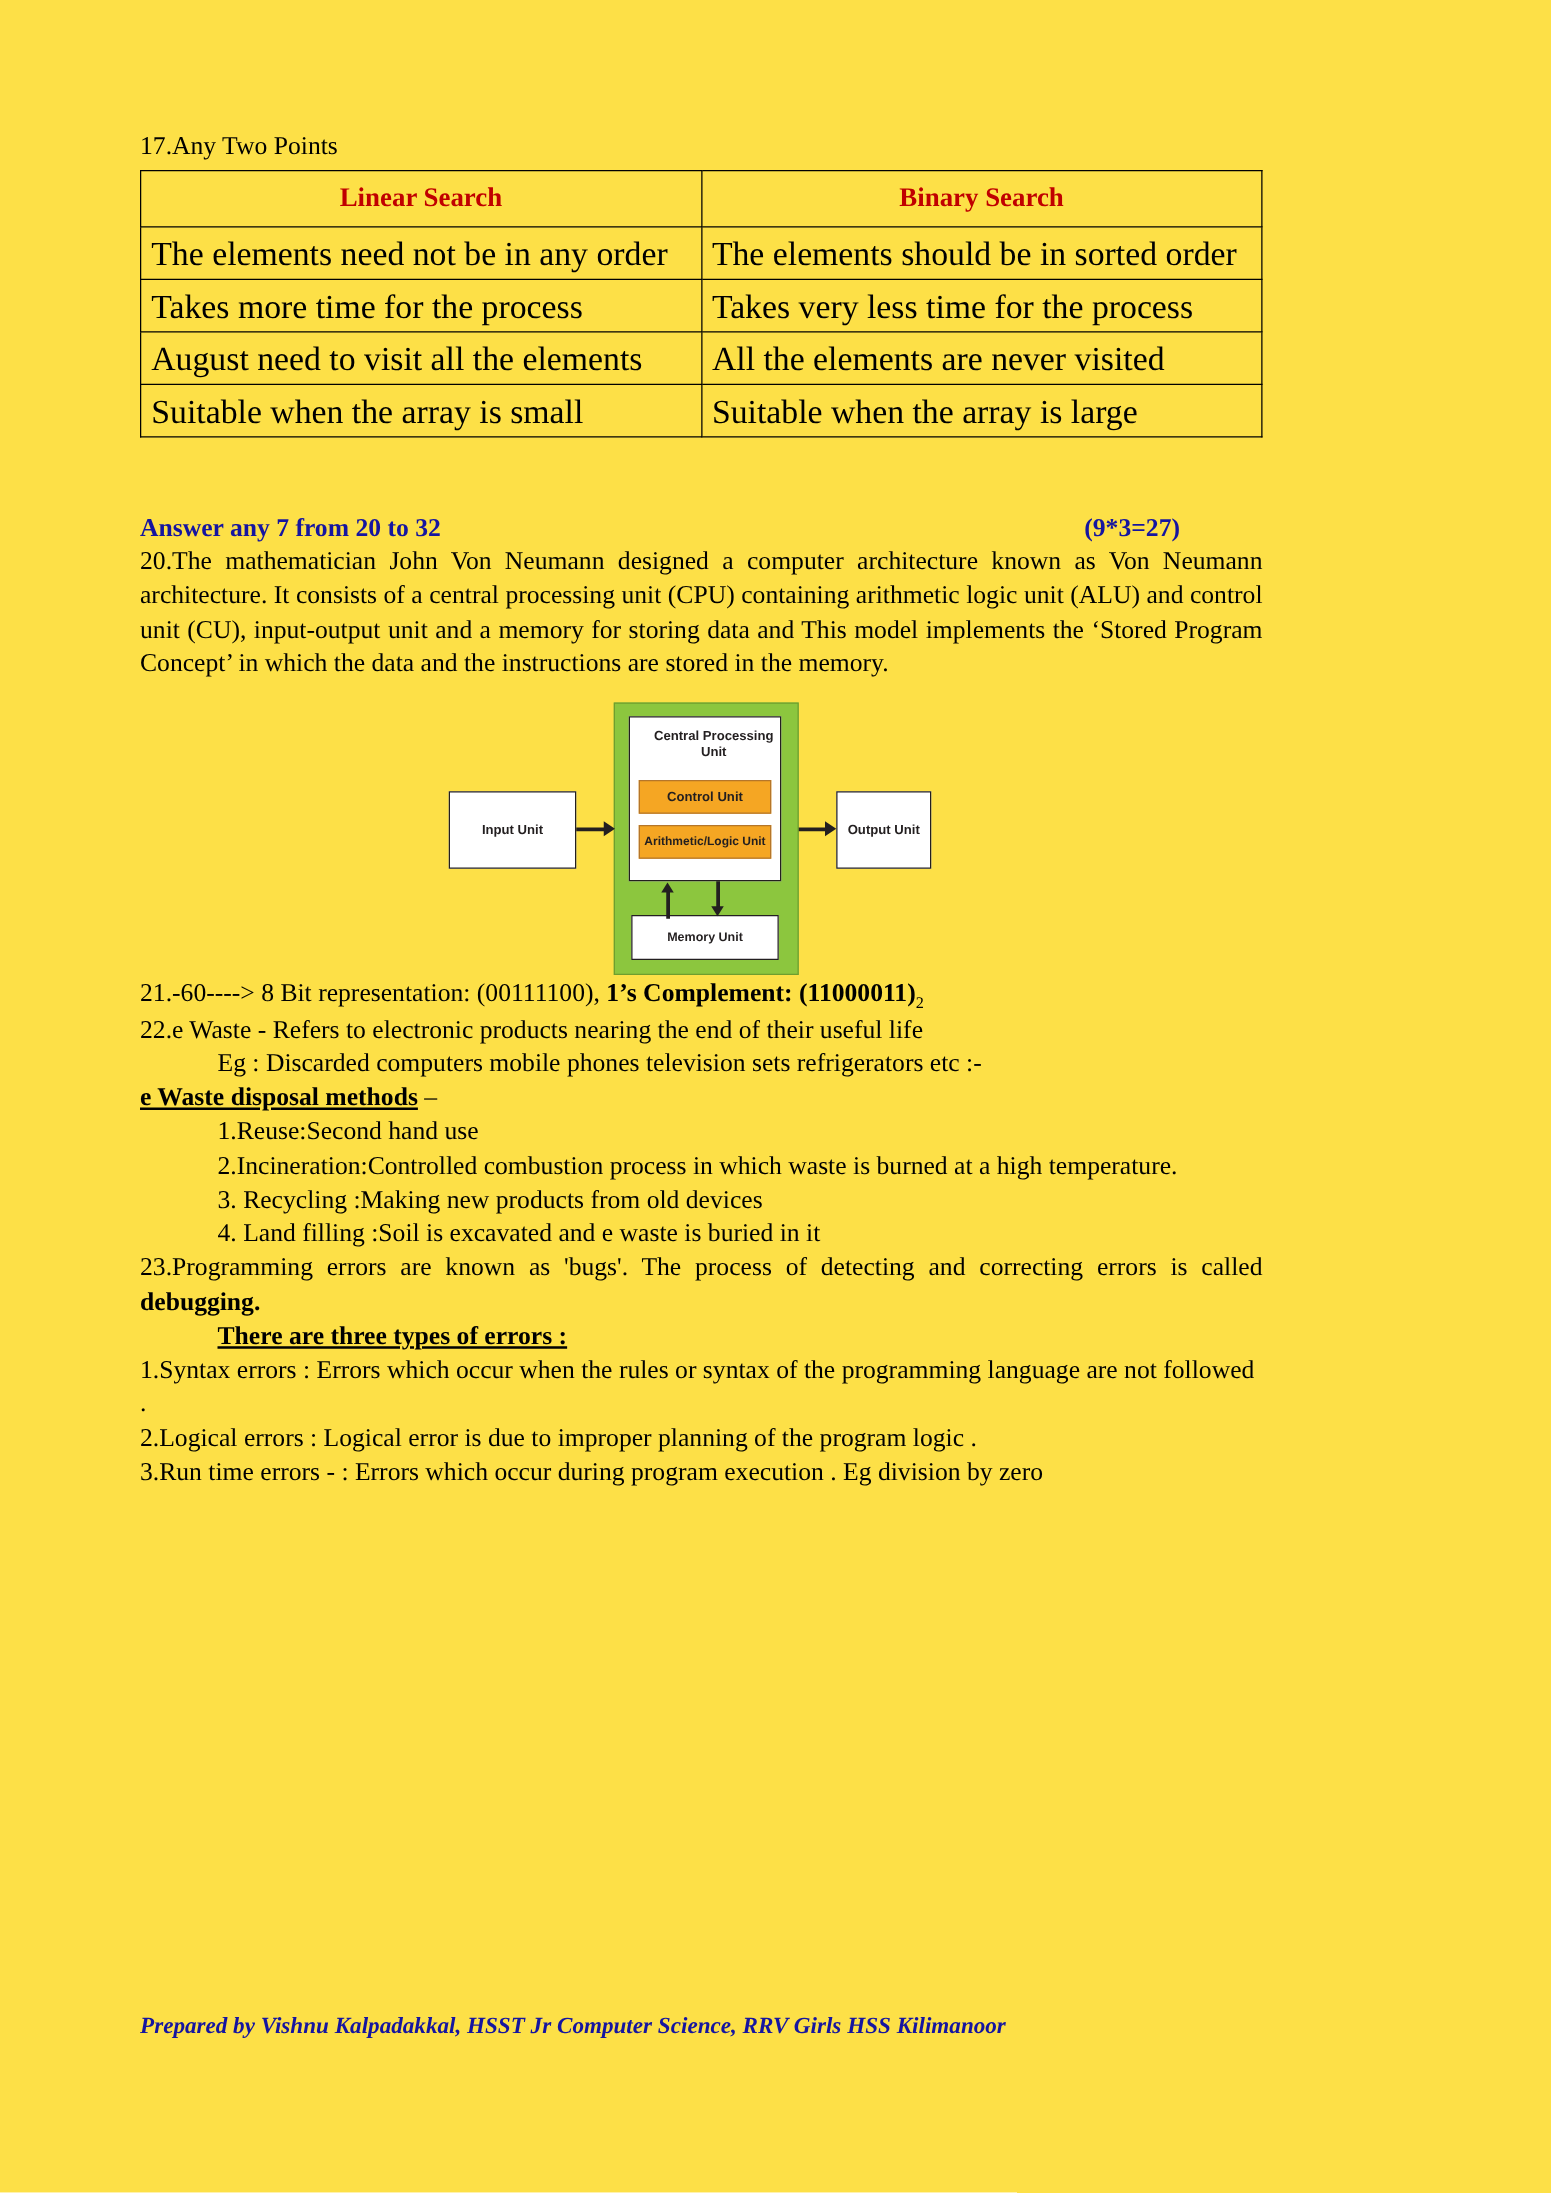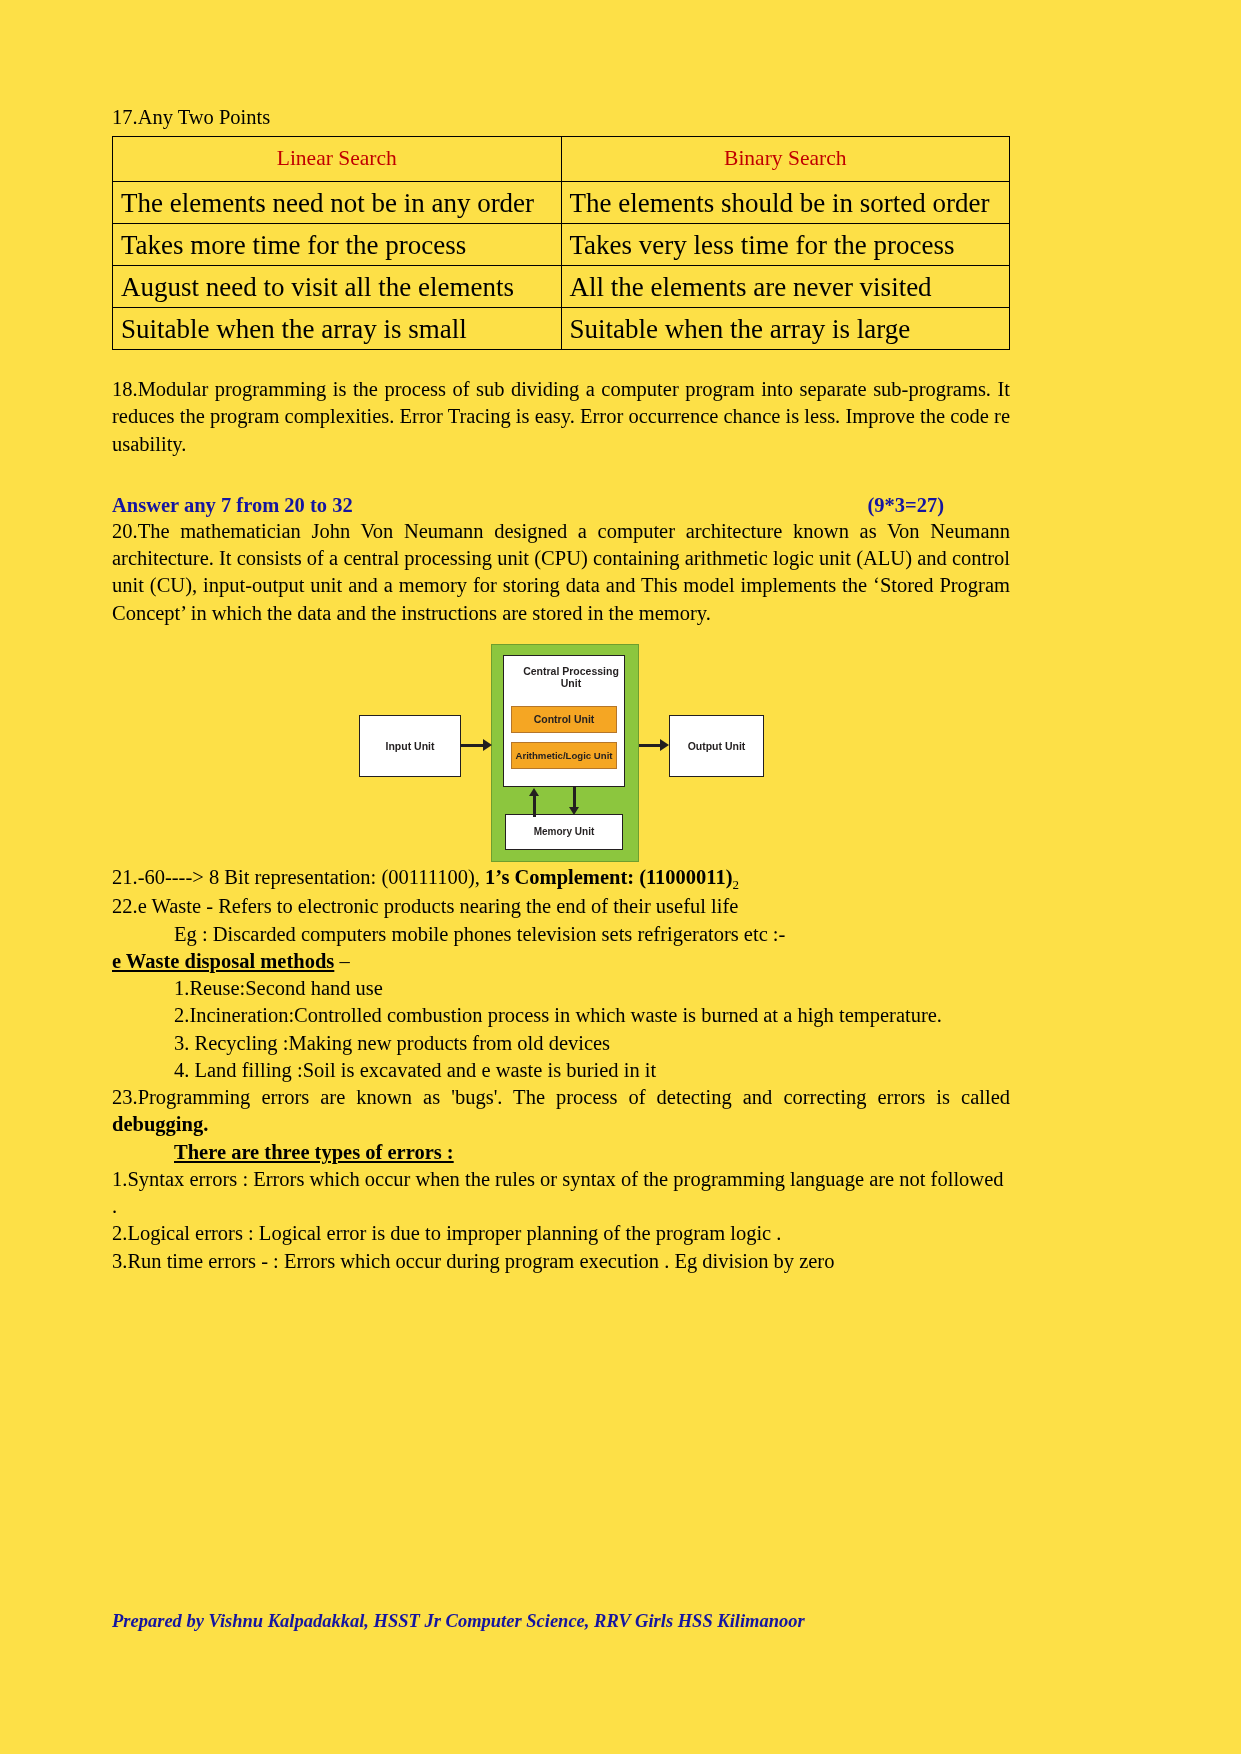--- a/index.html
+++ b/index.html
@@ -42,21 +42,21 @@
     padding: 6px 8px 4px 8px;
     font-size: 27px;
     font-weight: normal;
     text-align: left;
     vertical-align: middle;
     height: 26px;
   }
   table.cmp th {
     text-align: center;
     color: #c00000;
-    font-weight: normal;
+    font-weight: bold;
     font-size: 21.5px;
     padding: 8px 8px 10px 8px;
   }
 
   
   .para {
     font-size: 20.5px;
     line-height: 1.33;
     margin: 0;
     text-align: justify;
@@ -152,21 +152,21 @@
     box-sizing: border-box;
     font-family: "Liberation Sans", sans-serif;
     font-weight: bold;
     color: #231f20;
     display: flex;
     align-items: center;
     justify-content: center;
     font-size: 10.5px;
   }
   .input-box  { left: 10px;  top: 76px;  width: 102px; height: 62px; }
-  .output-box { left: 320px; top: 76px;  width: 95px;  height: 62px; }
+  .output-box { left: 320px; top: 76px;  width: 76px;  height: 62px; }
   .memory-box { left: 156px; top: 175px; width: 118px; height: 36px; font-size: 10px; }
 
   .arrow-line {
     position: absolute;
     background: #231f20;
   }
   .arrow-head {
     position: absolute;
     width: 0; height: 0;
   }
@@ -228,21 +228,20 @@
         </tr>
         <tr>
           <td>Suitable when the array is small</td>
           <td>Suitable when the array is large</td>
         </tr>
       </tbody>
     </table>
 
     <div class="spacer-26"></div>
 
-    <p class="para">18.Modular programming is the process of sub dividing a computer program into separate sub-programs. It reduces the program complexities. Error Tracing is easy. Error occurrence chance is less. Improve the code re usability.</p>
 
     <div class="spacer-18"></div>
 
 
     <div class="spacer-18"></div>
 
     <div class="section-head">
       <span>Answer any 7 from 20 to 32</span>
       <span class="marks">(9*3=27)</span>
     </div>

